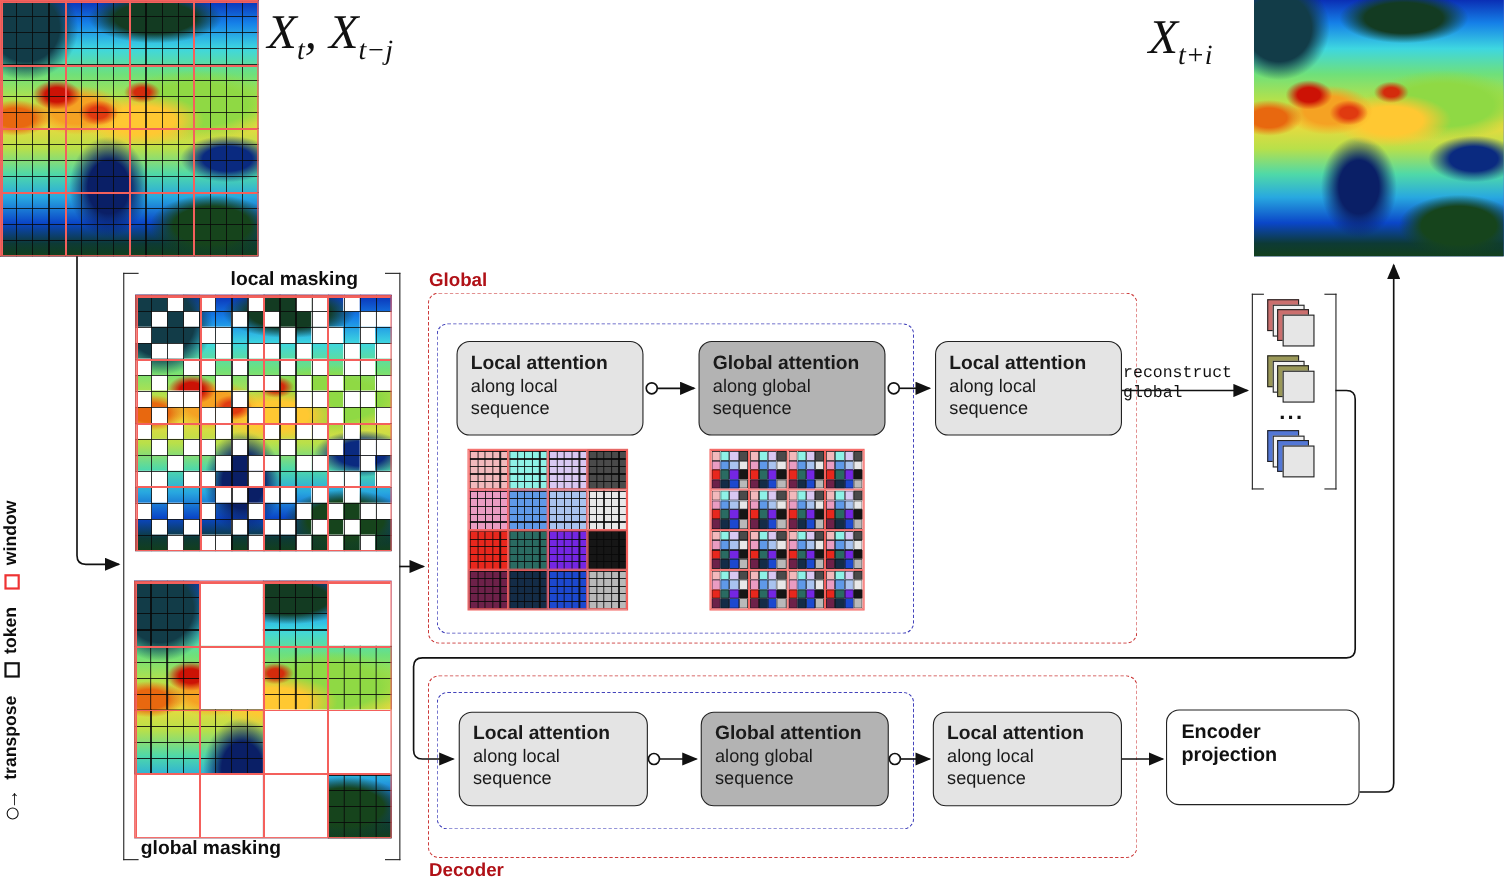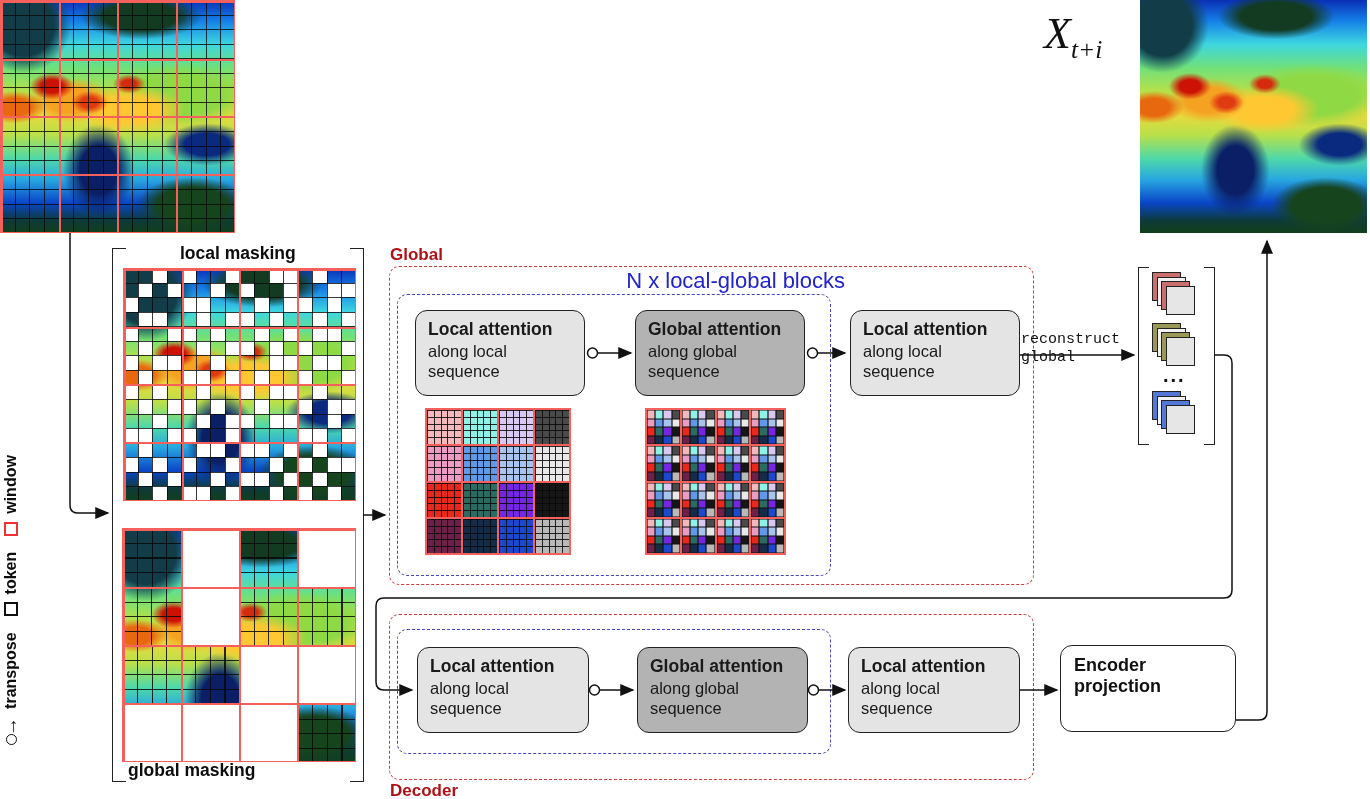--- a/index.html
+++ b/index.html
@@ -104,20 +104,23 @@
 </head>
 <body>
 
 <div id="canvas">
 
   <div class="abs cmap" style="left:0;top:0;width:235px;height:233px;">
     <div class="gridB"></div>
     <div class="gridR"></div>
   </div>
 
+  <div class="abs math" style="left:243px;top:4px;">
+    <span>X</span><sub>t</sub><span>, </span><span>X</span><sub>t−j</sub>
+  </div>
 
   <div class="abs math" style="left:1044px;top:8px;">
     <span>X</span><sub>t+i</sub>
   </div>
 
   <div class="abs cmap" style="left:1140px;top:0;width:227px;height:233px;"></div>
 
   <div class="abs legend" style="left:-189px;top:589px;width:400px;height:22px;">
     <span class="lg-tr">
       <span class="lg-circ"></span>
@@ -126,21 +129,21 @@
     <span style="margin-left:-8px;">transpose</span>
     <span class="lg-sq blk"></span>
     <span style="margin-left:-8px;">token</span>
     <span class="lg-sq red"></span>
     <span style="margin-left:-8px;">window</span>
   </div>
 
   <div class="abs brL" style="left:112px;top:248px;width:13px;height:532px;"></div>
   <div class="abs brR" style="left:350px;top:248px;width:13px;height:532px;"></div>
 
-  <div class="abs masklabel" style="left:180px;top:243px;width:175px;text-align:left;">local masking</div>
+  <div class="abs masklabel" style="left:180px;top:243px;width:175px;text-align:center;">local masking</div>
   <div class="abs cmap" style="left:123px;top:268px;width:233px;height:233px;">
     <div class="maskgrid" id="localMask">
         <div class="mcell"></div>
         <div class="mcell"></div>
         <div class="mcell masked"></div>
         <div class="mcell"></div>
         <div class="mcell masked"></div>
         <div class="mcell"></div>
         <div class="mcell"></div>
         <div class="mcell masked"></div>
@@ -416,21 +419,20 @@
         <div class="wcell masked"></div>
         <div class="wcell vis"></div>
       </div>
     <div class="gridR"></div>
   </div>
   <div class="abs masklabel" style="left:128px;top:760px;">global masking</div>
 
   <div class="abs redlabel" style="left:390px;top:245px;">Global</div>
   <div class="abs redbox" style="left:389px;top:266px;width:643px;height:317px;"></div>
   <div class="abs bluebox" style="left:397px;top:294px;width:432px;height:280px;"></div>
-  <div class="abs bluelabel" style="left:565px;top:268px;width:280px;text-align:right;">N x local-global blocks</div>
 
   <div class="abs block light" style="left:415px;top:310px;width:170px;height:86px;">
     <div class="bt">Local attention</div>
     <div>along local</div>
     <div>sequence</div>
   </div>
   <div class="abs block dark" style="left:635px;top:310px;width:170px;height:86px;">
     <div class="bt">Global attention</div>
     <div>along global</div>
     <div>sequence</div>

